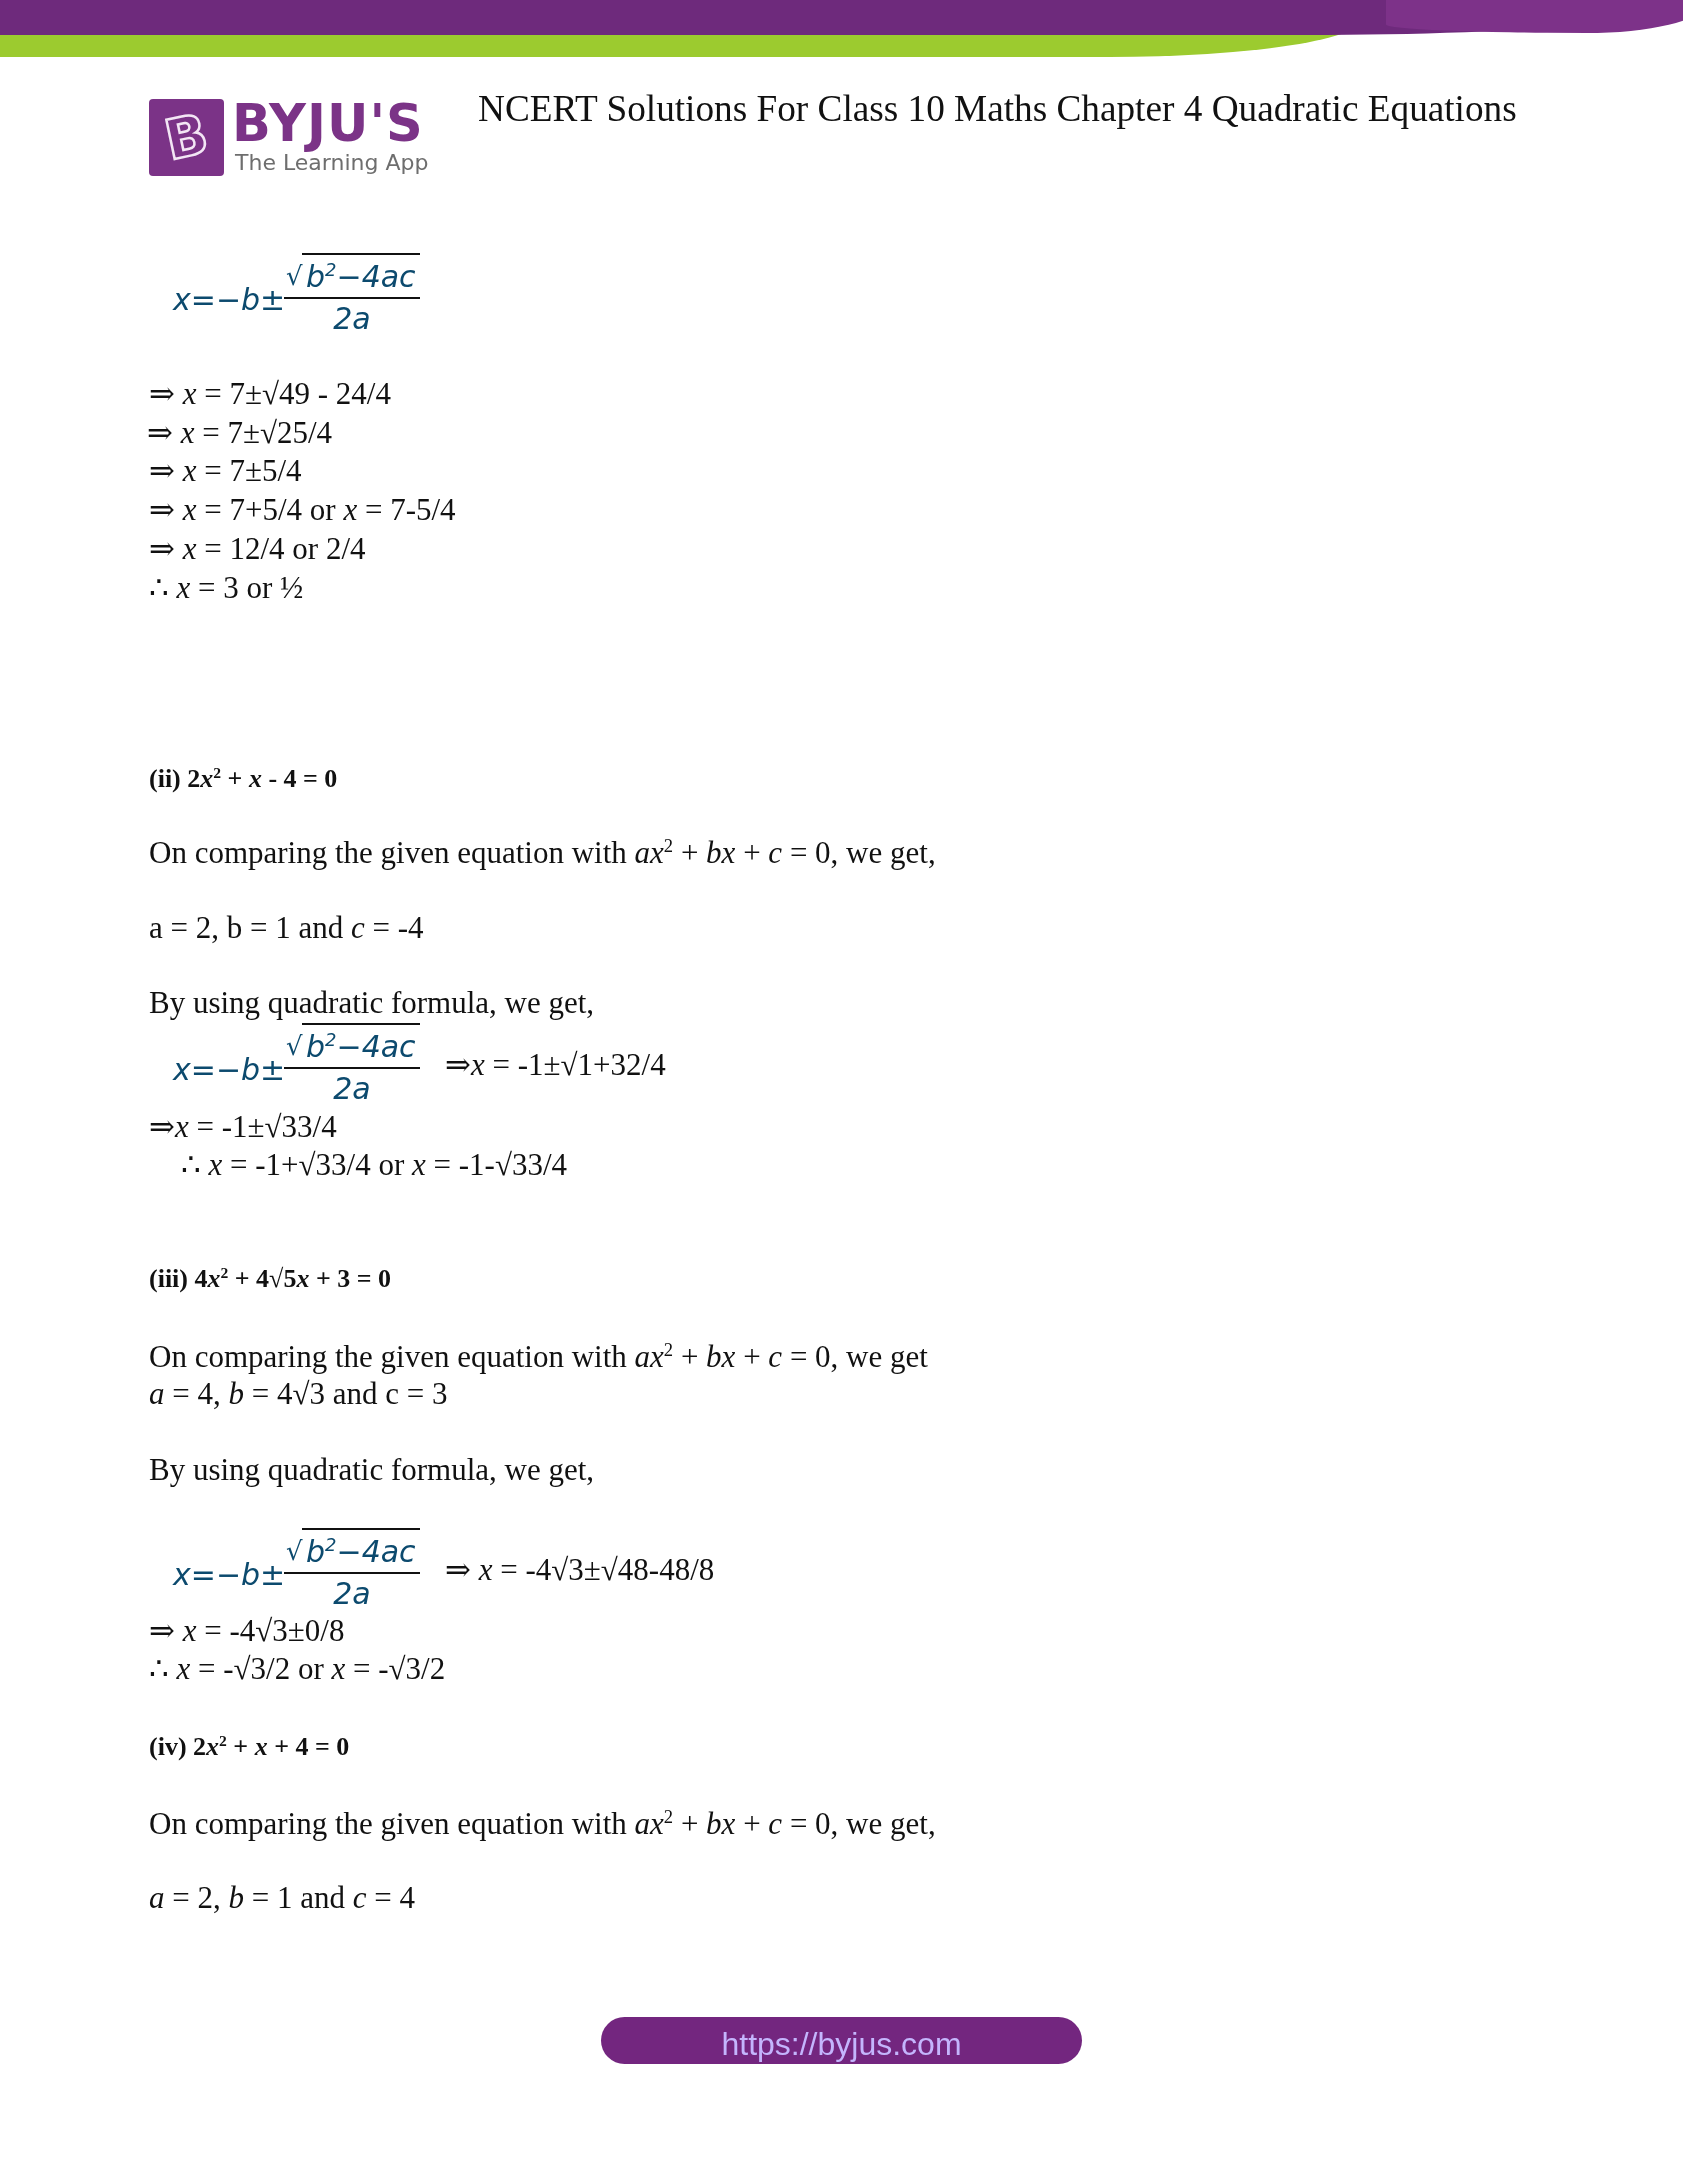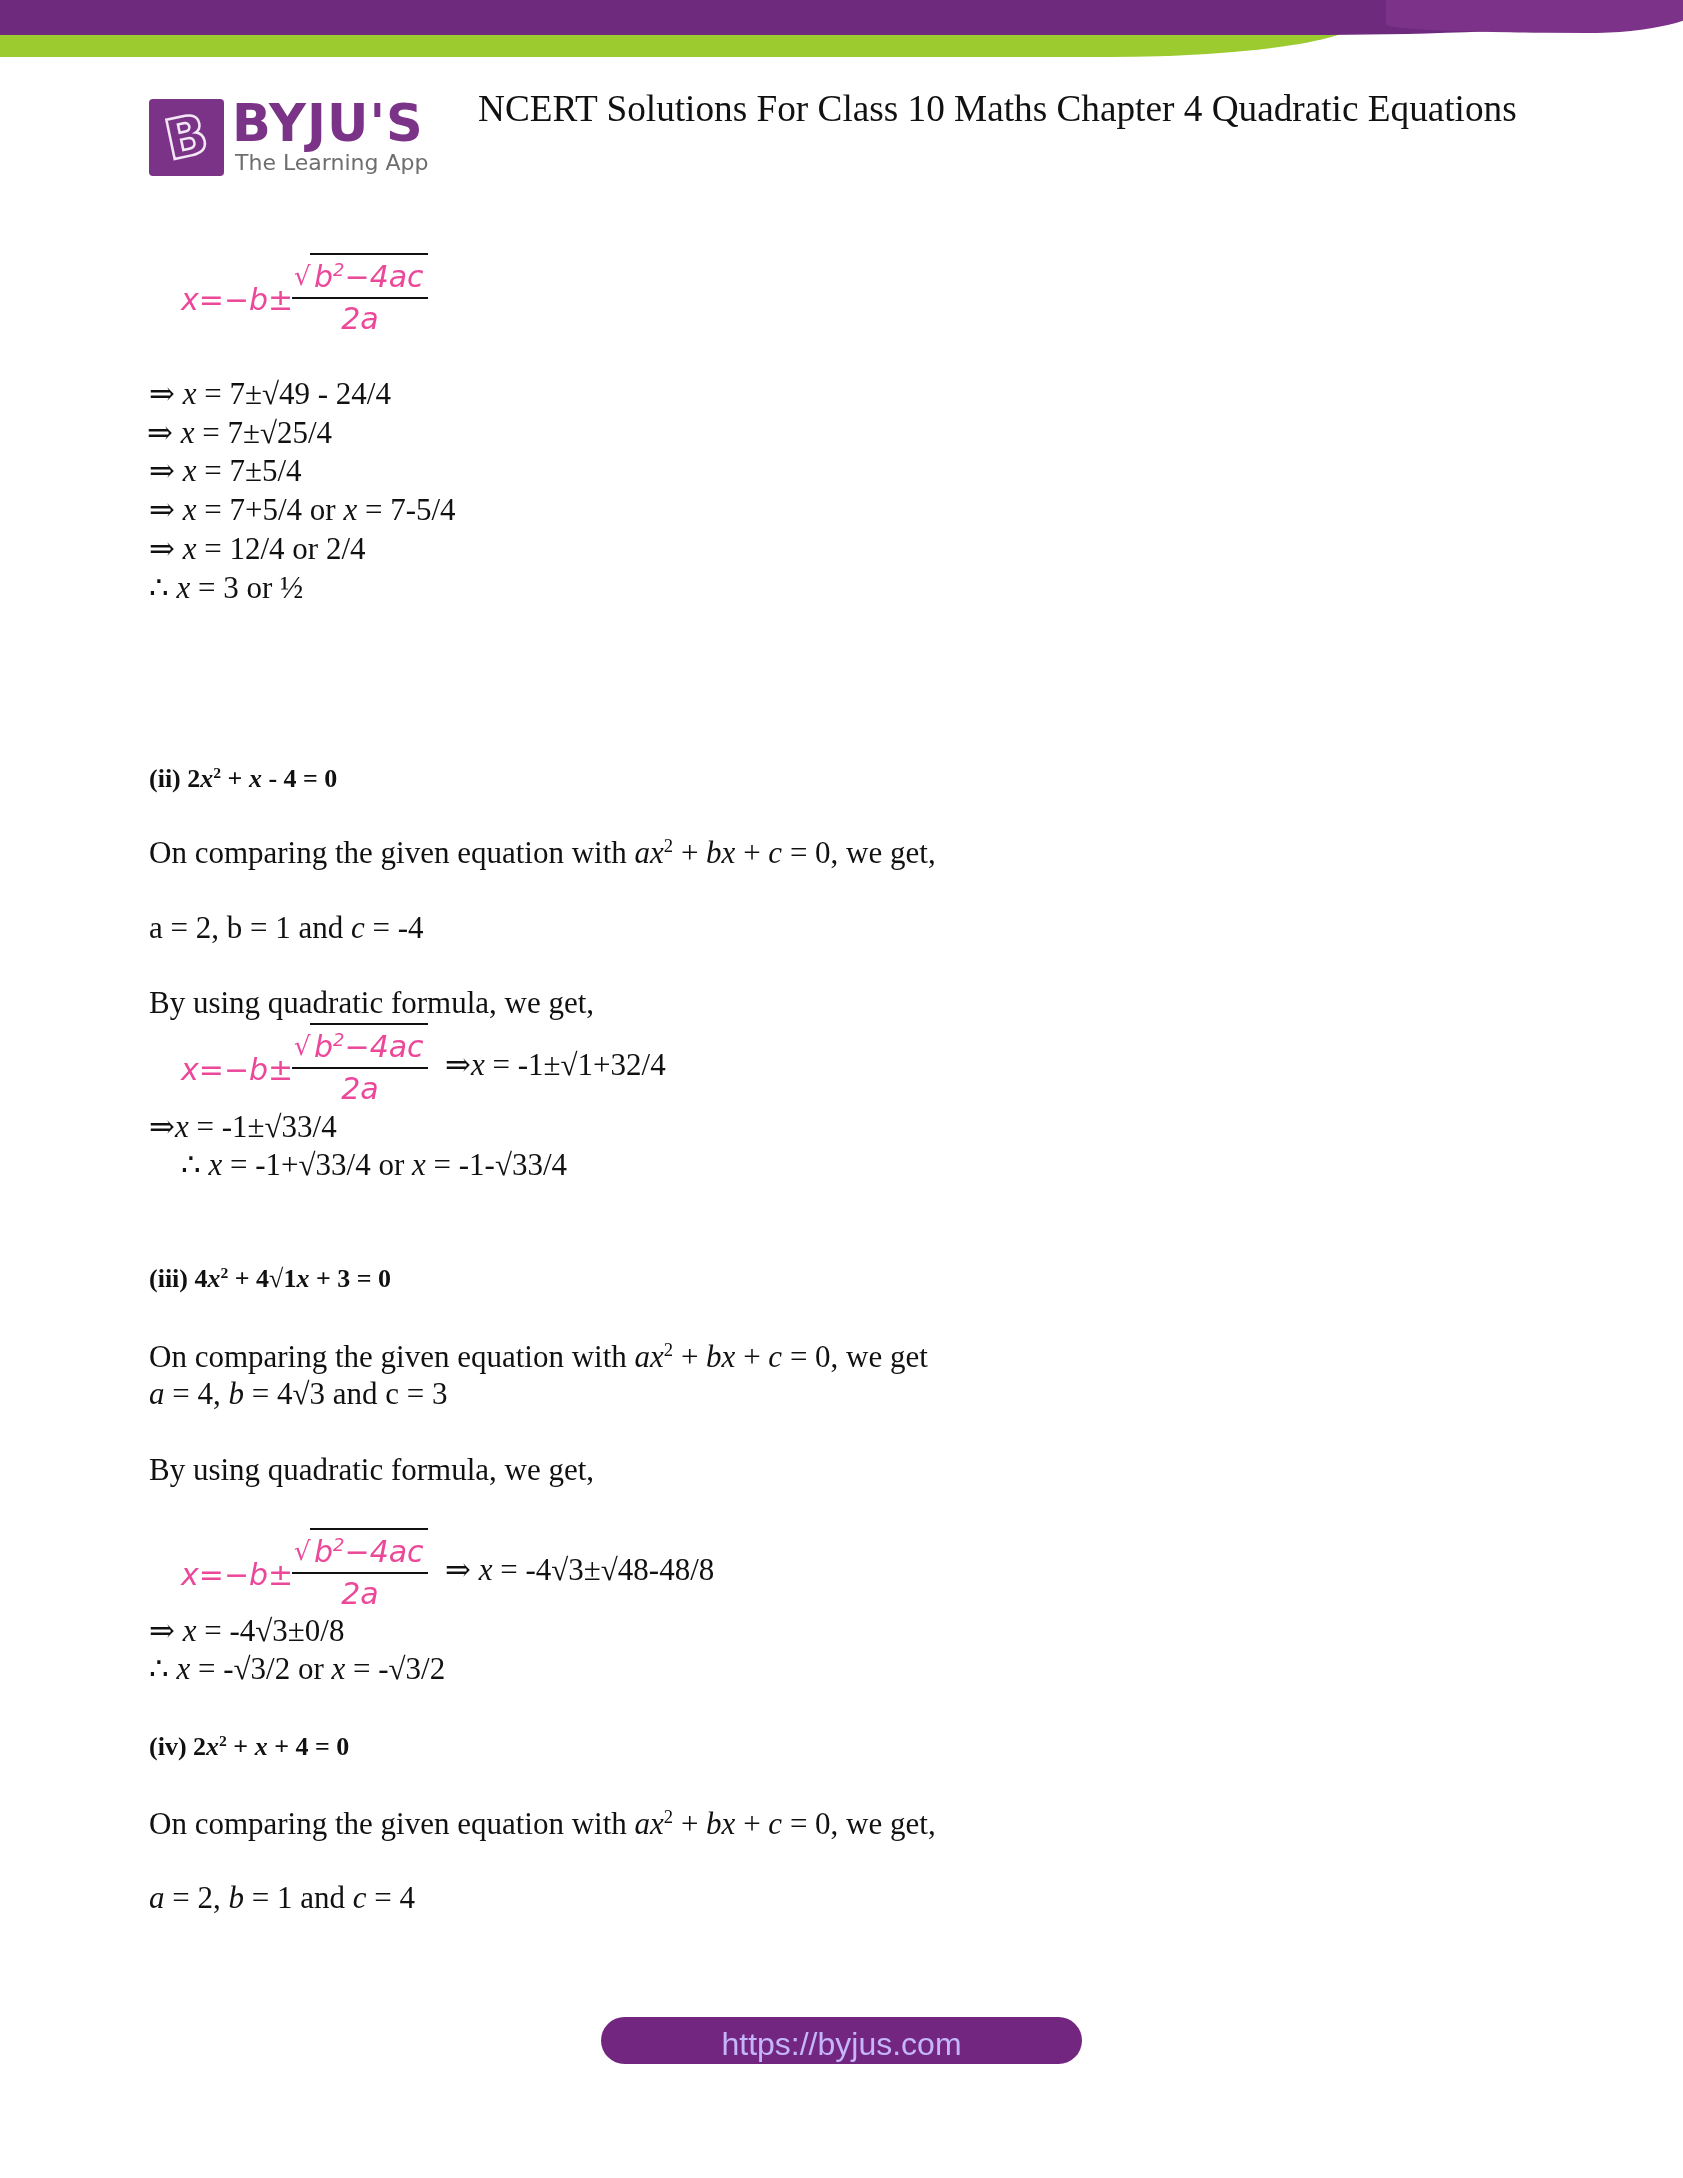--- a/index.html
+++ b/index.html
@@ -21,21 +21,21 @@
     -webkit-text-stroke: 2.5px #f3e6f5; transform: rotate(-12deg); }
   .logo-word { position: absolute; left: 232px; top: 95px; font-family: "DejaVu Sans", sans-serif; font-weight: bold;
     font-size: 51px; color: #7b3387; letter-spacing: 1px; line-height: 57px; }
   .logo-tag { position: absolute; left: 235px; top: 149px; font-family: "DejaVu Sans", sans-serif; font-size: 22px; color: #6e6e6e; line-height: 28px; }
   .title { left: 478px; top: 87px; font-size: 38px; line-height: 42px; color: #111; transform-origin: left center; transform: scaleX(0.98); }
   .t { font-size: 31px; line-height: 36px; }
   .h { font-size: 26px; line-height: 36px; font-weight: bold; }
   i, .it { font-style: italic; }
   sup { font-size: 0.6em; line-height: 0; vertical-align: 0.6em; }
   
-  .formula { position: absolute; width: 257px; height: 89px; font-family: "DejaVu Sans", sans-serif; font-style: italic; color: #ec4899; margin-left: 8px; }
+  .formula { position: absolute; width: 257px; height: 89px; font-family: "DejaVu Sans", sans-serif; font-style: italic; color: #0c4a6e; }
   .formula .lhs { position: absolute; left: 0; top: 30px; font-size: 30px; line-height: 36px; }
   .formula .frac { position: absolute; left: 111px; top: 0; width: 136px; }
   .formula .num { position: absolute; left: 0; top: 0; width: 136px; height: 42px; font-size: 30px; line-height: 40px; }
   .formula .num .rad { position: absolute; left: 2px; top: 4px; font-style: normal; font-size: 26px; }
   .formula .num .over { position: absolute; left: 18px; top: 1px; width: 118px; height: 0; border-top: 2px solid #111; }
   .formula .num .under { position: absolute; left: 22px; top: 5px; }
   .formula .bar { position: absolute; left: 0; top: 45px; width: 136px; height: 0; border-top: 2px solid #111; }
   .formula .den { position: absolute; left: 0; top: 50px; width: 136px; text-align: center; font-size: 30px; line-height: 34px; }
   .footer-pill { position: absolute; left: 601px; top: 2017px; width: 481px; height: 47px; border-radius: 28px; background: #73267f;
     color: #c4b5fd; font-family: "Liberation Sans", "DejaVu Sans", sans-serif; font-size: 32px; line-height: 54px; text-align: center; }
@@ -97,21 +97,21 @@
     </div>
     <div class="bar"></div>
     <div class="den">2a</div>
   </div>
 </div>
 <div class="abs t" style="left:445px; top:1047px;"><span>⇒</span><i>x</i><span> = -1±√1+32/4</span></div>
 
 <div class="abs t" style="left:149px; top:1109px;"><span>⇒</span><i>x</i><span> = -1±√33/4</span></div>
 <div class="abs t" style="left:149px; top:1147px;margin-left:32px;"><span>∴ </span><i>x</i><span> = -1+√33/4 or </span><i>x</i><span> = -1-√33/4</span></div>
 
-<div class="abs h" style="left:149px; top:1261px;"><span>(iii) 4</span><i>x</i><sup>2</sup><span> + 4√1</span><i>x</i><span> + 3 = 0</span></div>
+<div class="abs h" style="left:149px; top:1261px;"><span>(iii) 4</span><i>x</i><sup>2</sup><span> + 4√5</span><i>x</i><span> + 3 = 0</span></div>
 
 <div class="abs t" style="left:149px; top:1339px;"><span>On comparing the given equation with </span><i>a</i><i>x</i><sup>2</sup><span> + </span><i>b</i><i>x</i><span> + </span><i>c</i><span> = 0</span><span>, we get</span></div>
 
 <div class="abs t" style="left:149px; top:1376px;"><i>a</i><span> = 4, </span><i>b</i><span> = 4√3 and c = 3</span></div>
 
 <div class="abs t" style="left:149px; top:1452px;">By using quadratic formula, we get,</div>
 
 <div class="formula" style="left:173px; top:1527px;">
   <span class="lhs">x=−b±</span>
   <div class="frac">

